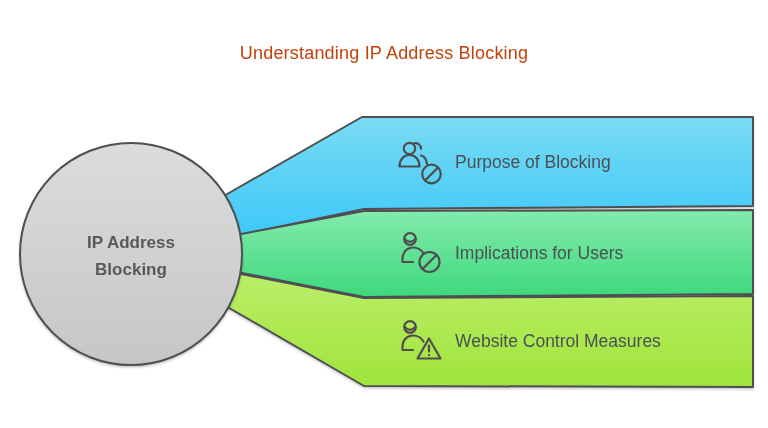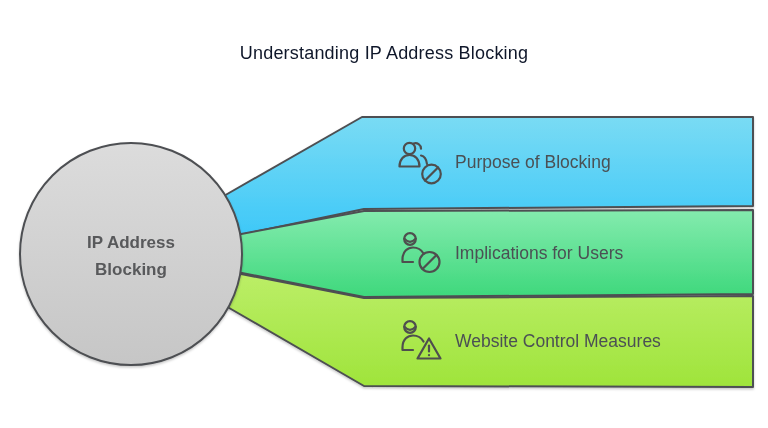--- a/index.html
+++ b/index.html
@@ -8,21 +8,21 @@
     width:768px;height:428px;
     background:#ffffff;
     font-family:"Liberation Sans","DejaVu Sans",sans-serif;
     overflow:hidden;
   }
   .title{
     position:absolute;
     top:43px;left:0;width:768px;
     text-align:center;
     font-size:18px;
-    color:#0f172a;
+    color:#c2410c;
     letter-spacing:0.2px;
   }
   svg{position:absolute;top:0;left:0;}
   .band{stroke-width:2;stroke-linejoin:round;}
   .icon{fill:none;stroke-width:2.2;stroke-linecap:round;stroke-linejoin:round;}
   .branch-label{font-size:17.5px;}
   .center-label{font-size:17px;font-weight:bold;text-anchor:middle;}
 </style>
 </head>
 <body>

